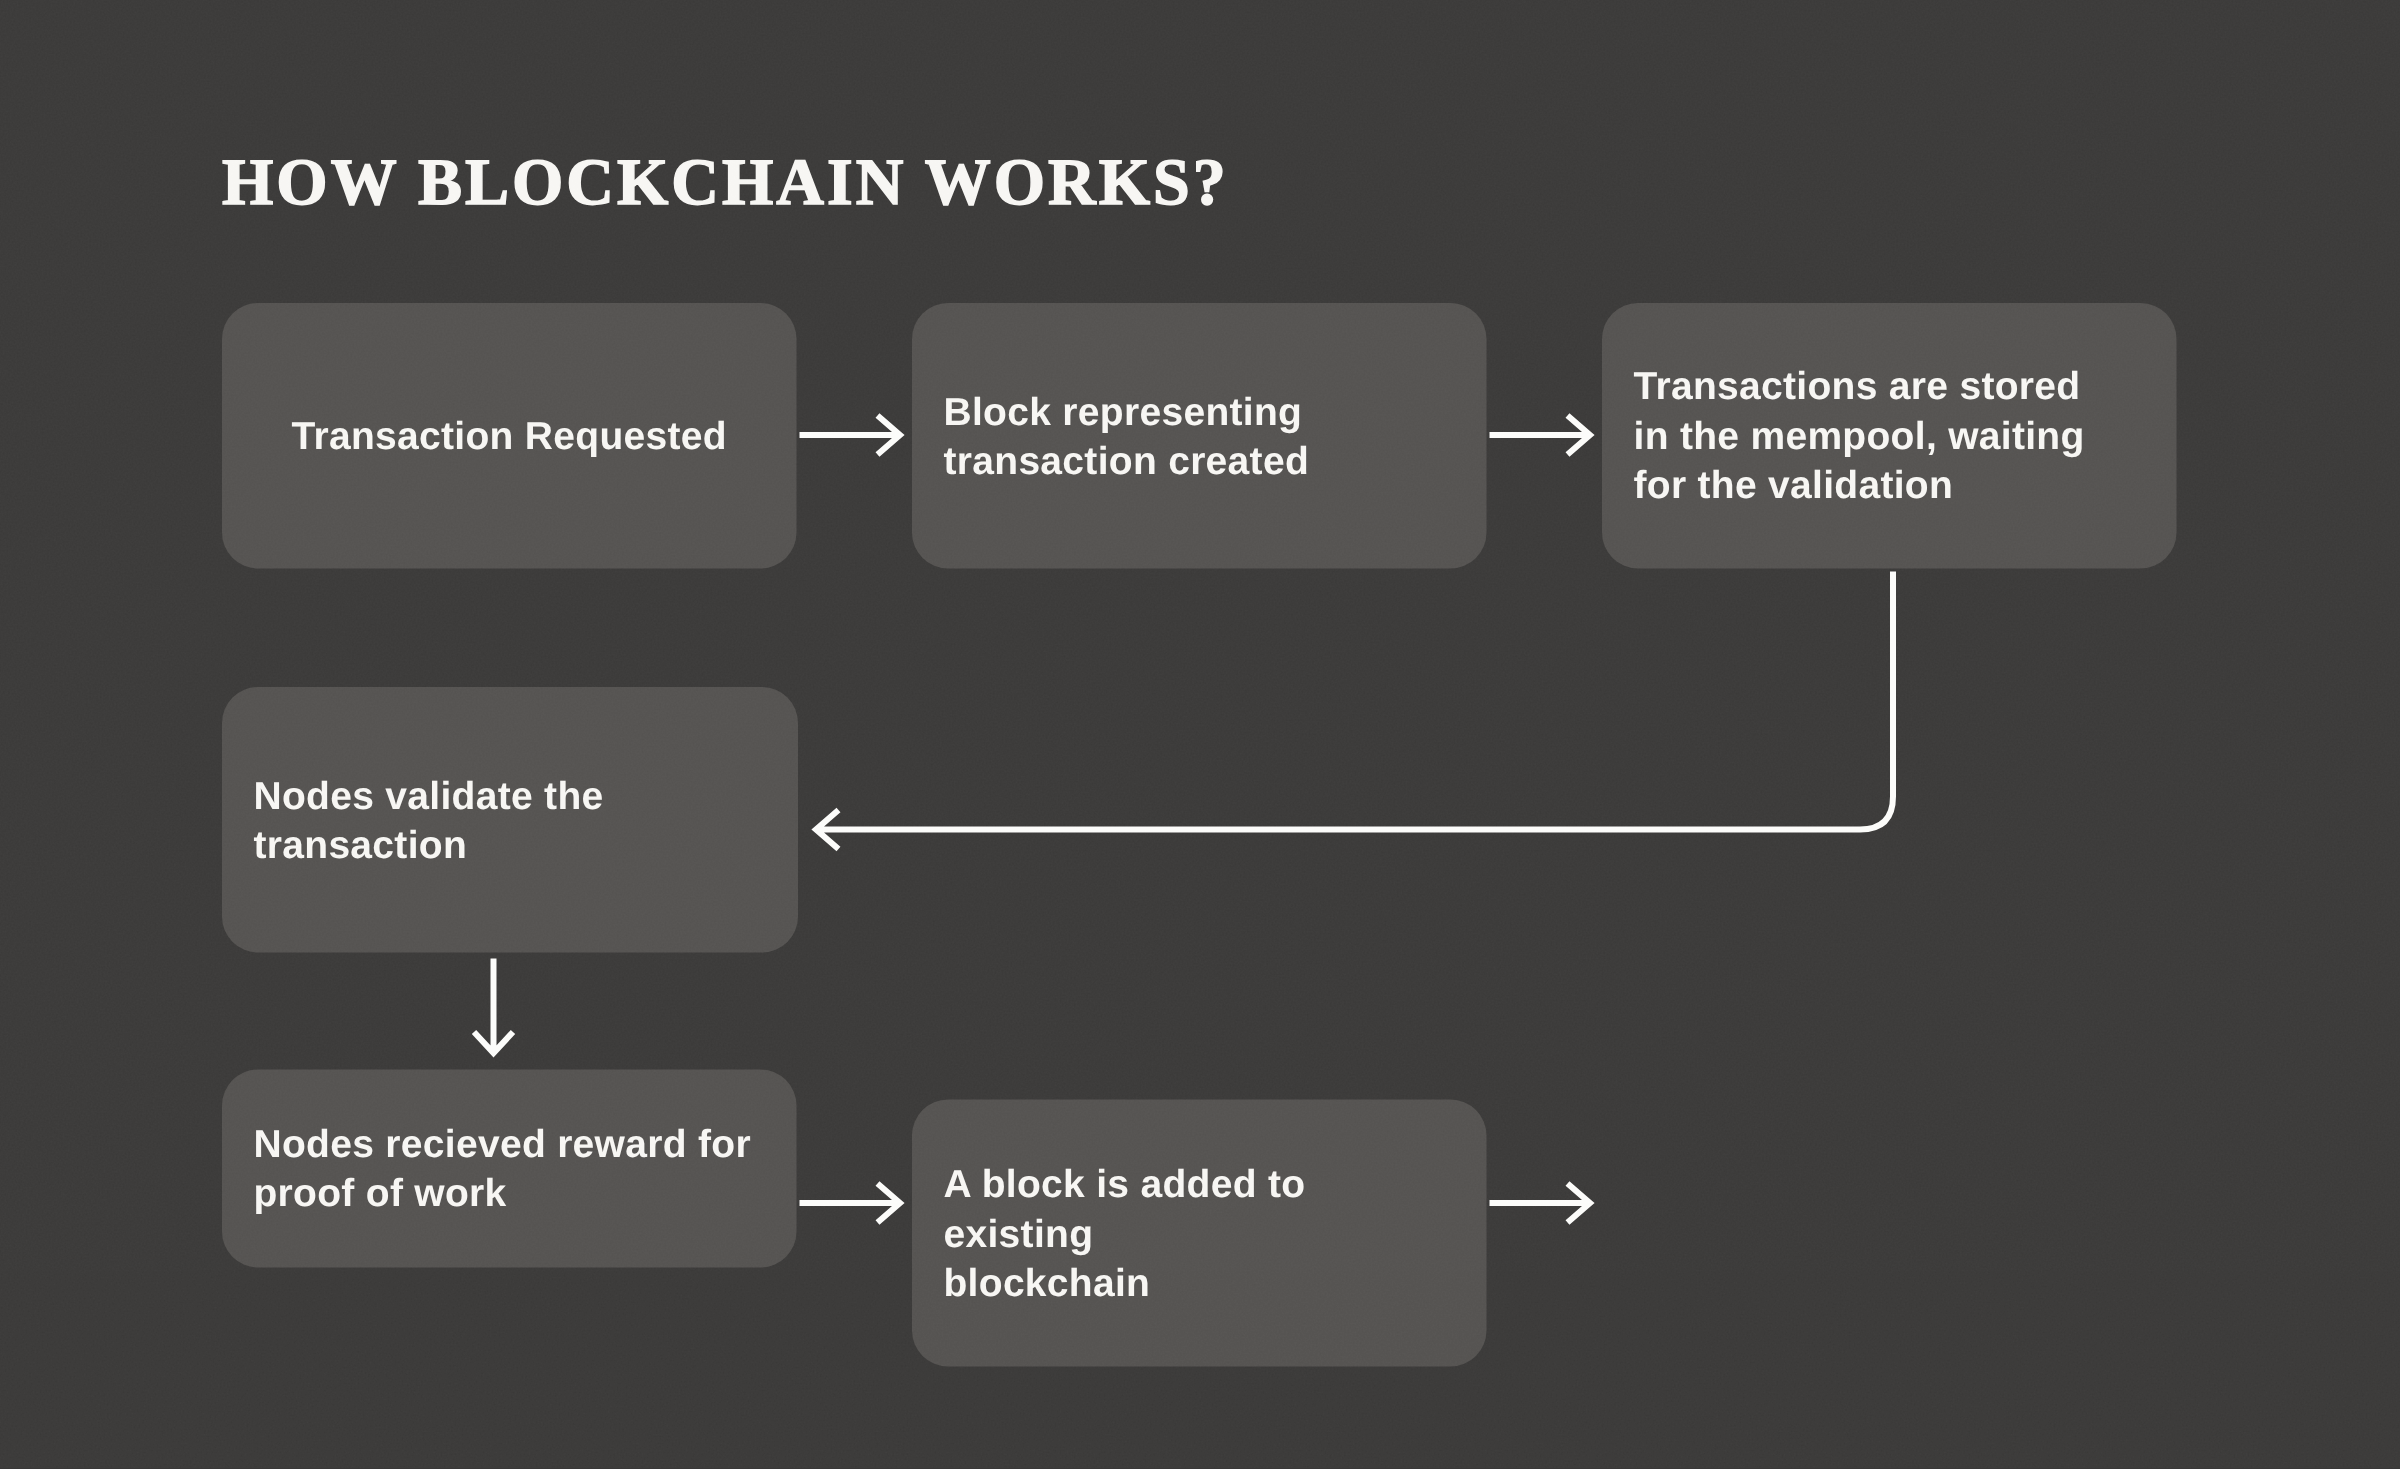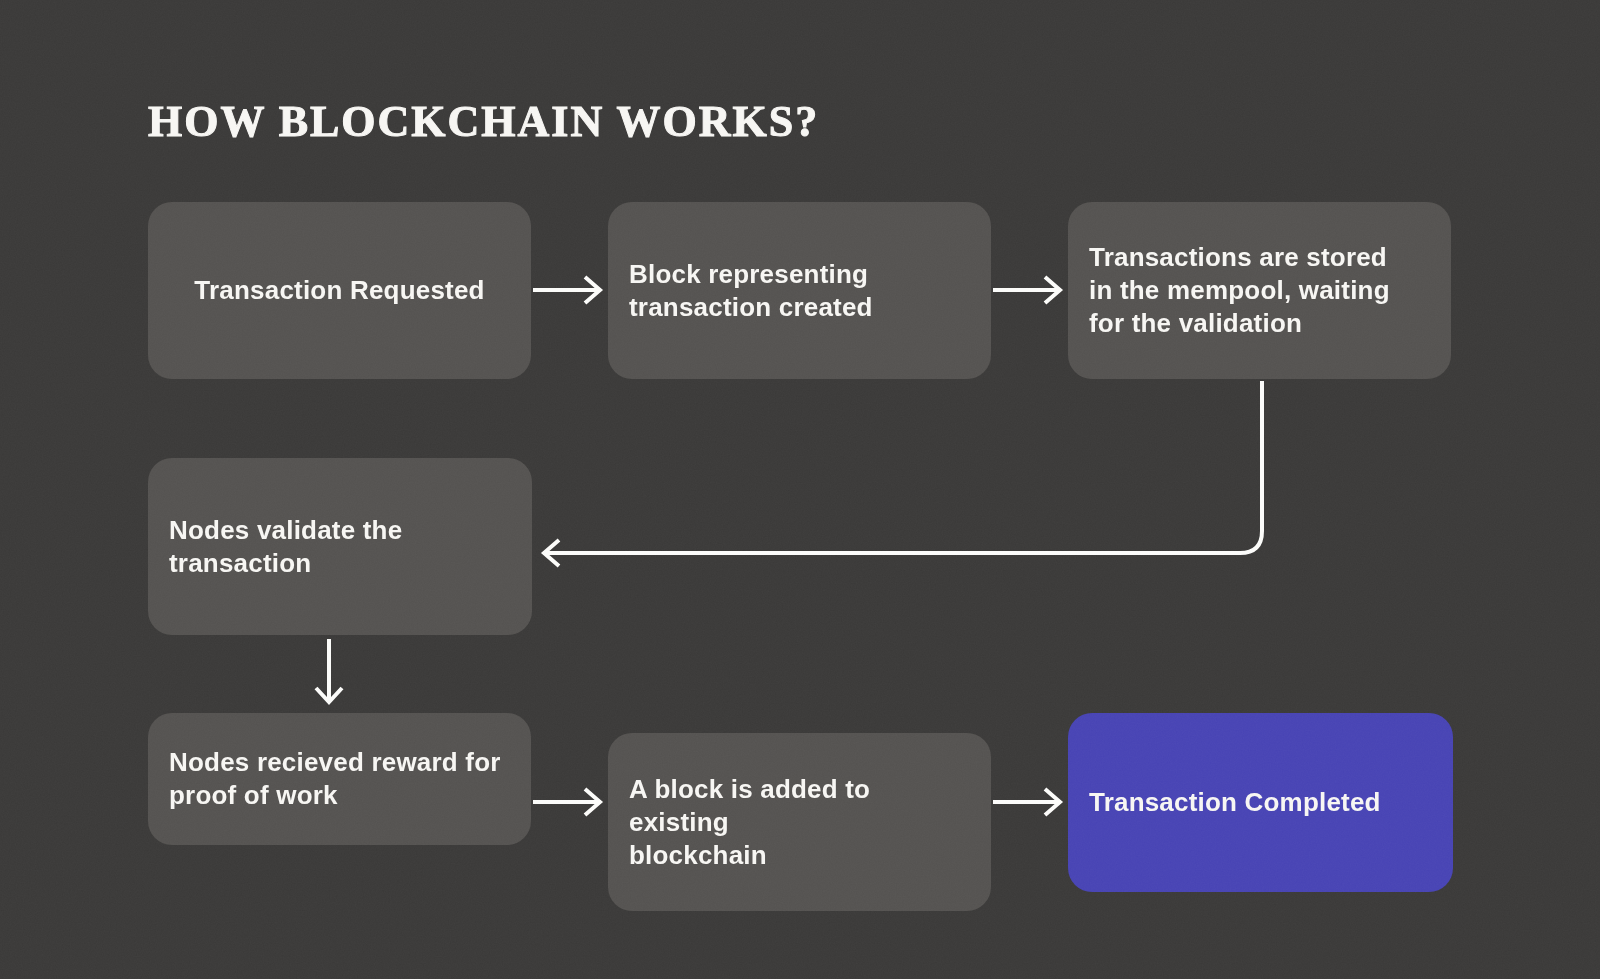--- a/index.html
+++ b/index.html
@@ -107,23 +107,20 @@
   <div class="box" id="b5">
     <span class="box-label">Nodes recieved reward for
 proof of work</span>
   </div>
 
   <div class="box" id="b6">
     <span class="box-label">A block is added to existing
 blockchain</span>
   </div>
 
-  <div class="box box--accent" id="b7">
-    <span class="box-label">Transaction Completed</span>
-  </div>
 
   <svg class="connectors" viewBox="0 0 1600 979" aria-hidden="true">
     <path d="M533 290 H598 M585 277 L600 290 L585 303"></path>
     <path d="M993 290 H1058 M1045 277 L1060 290 L1045 303"></path>
     <path d="M1262 381 L1262 531 Q1262 553 1240 553 L546 553 M559 540 L544 553 L559 566"></path>
     <path d="M329 639 V700 M316 688 L329 702 L342 688"></path>
     <path d="M533 802 H598 M585 789 L600 802 L585 815"></path>
     <path d="M993 802 H1058 M1045 789 L1060 802 L1045 815"></path>
   </svg>
 

